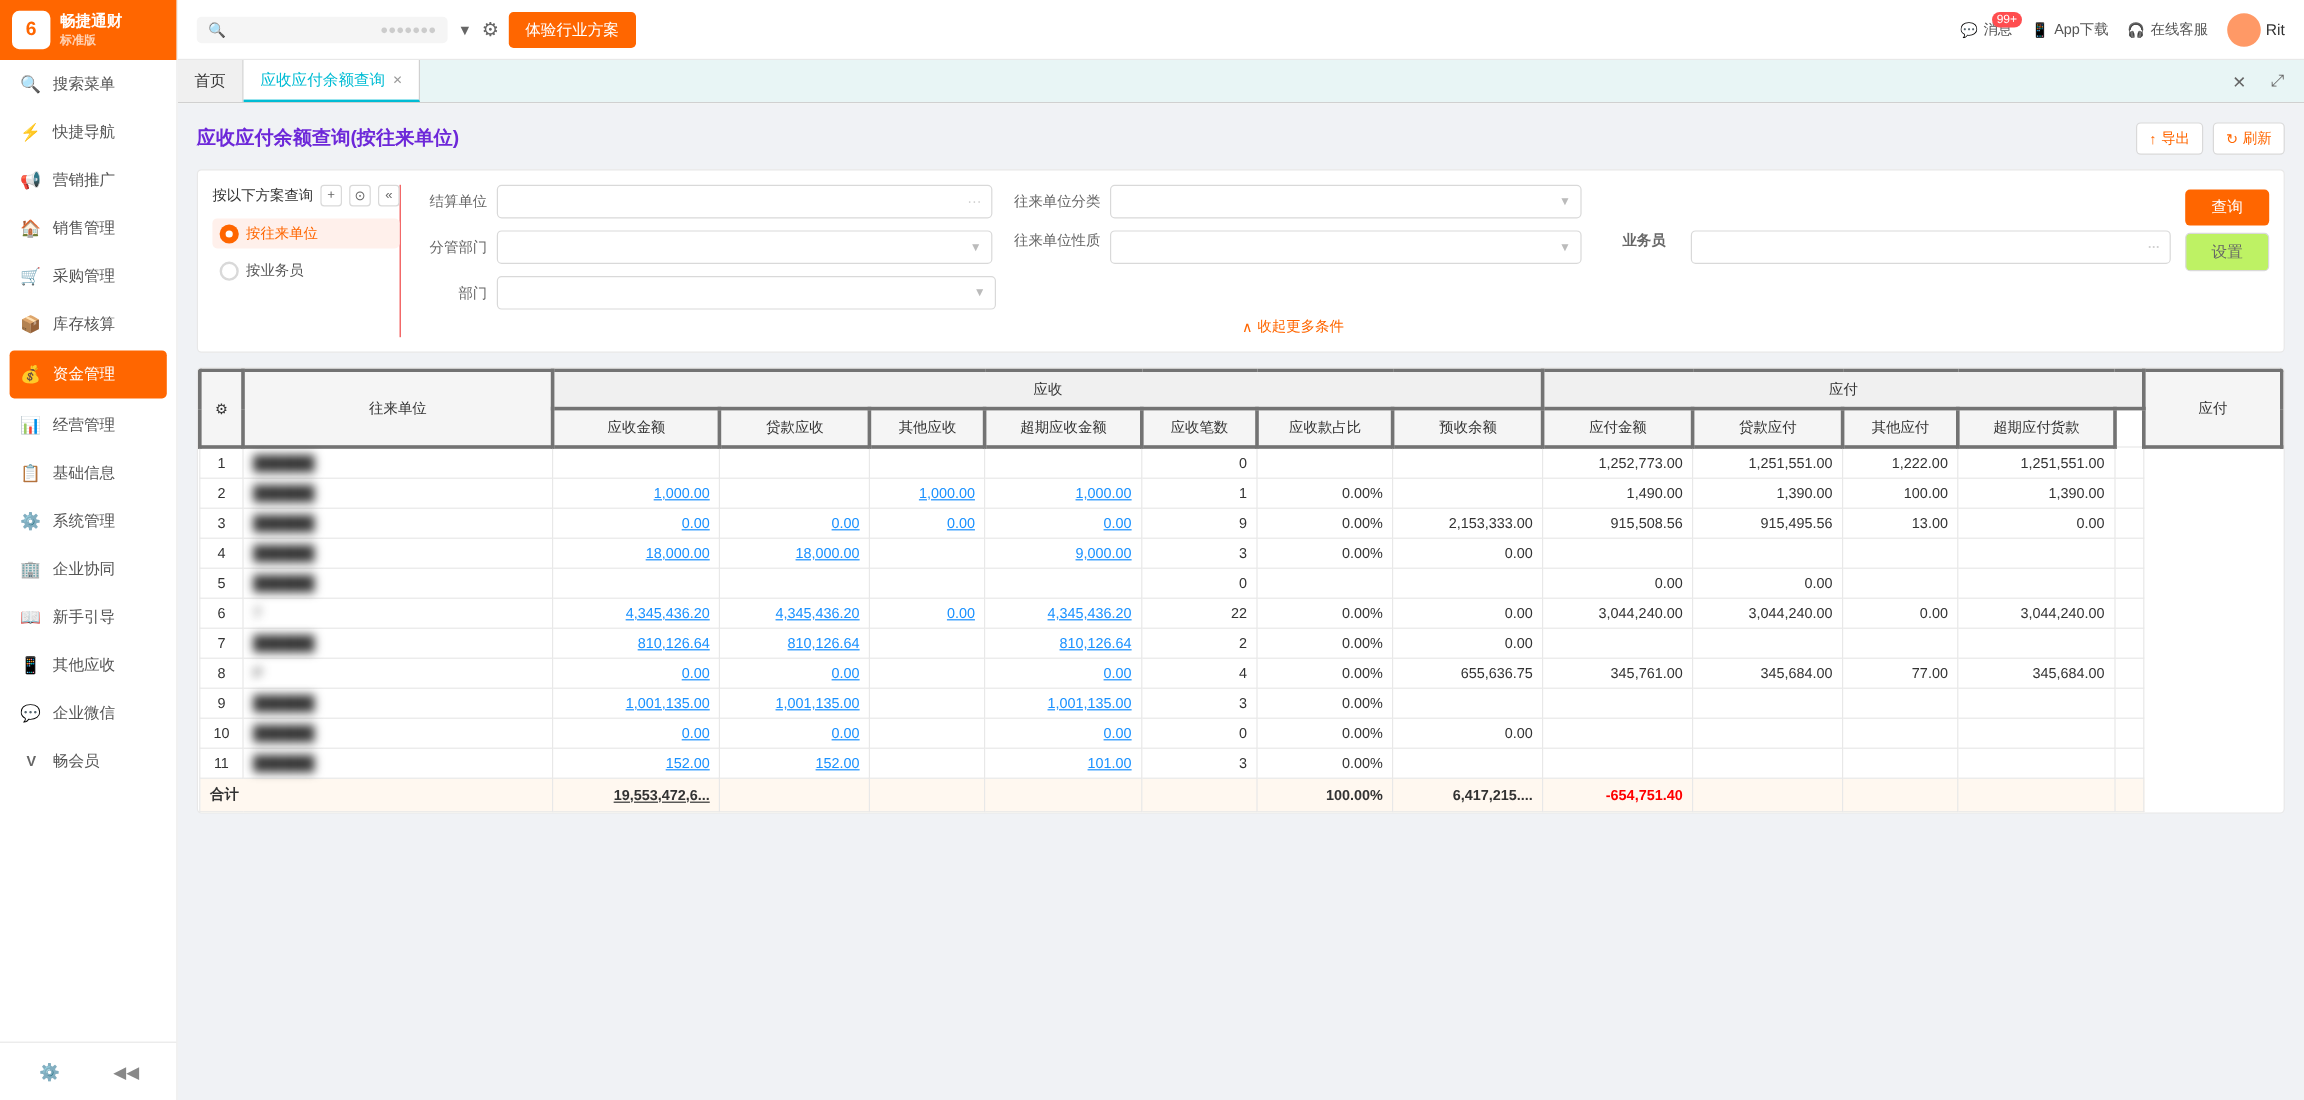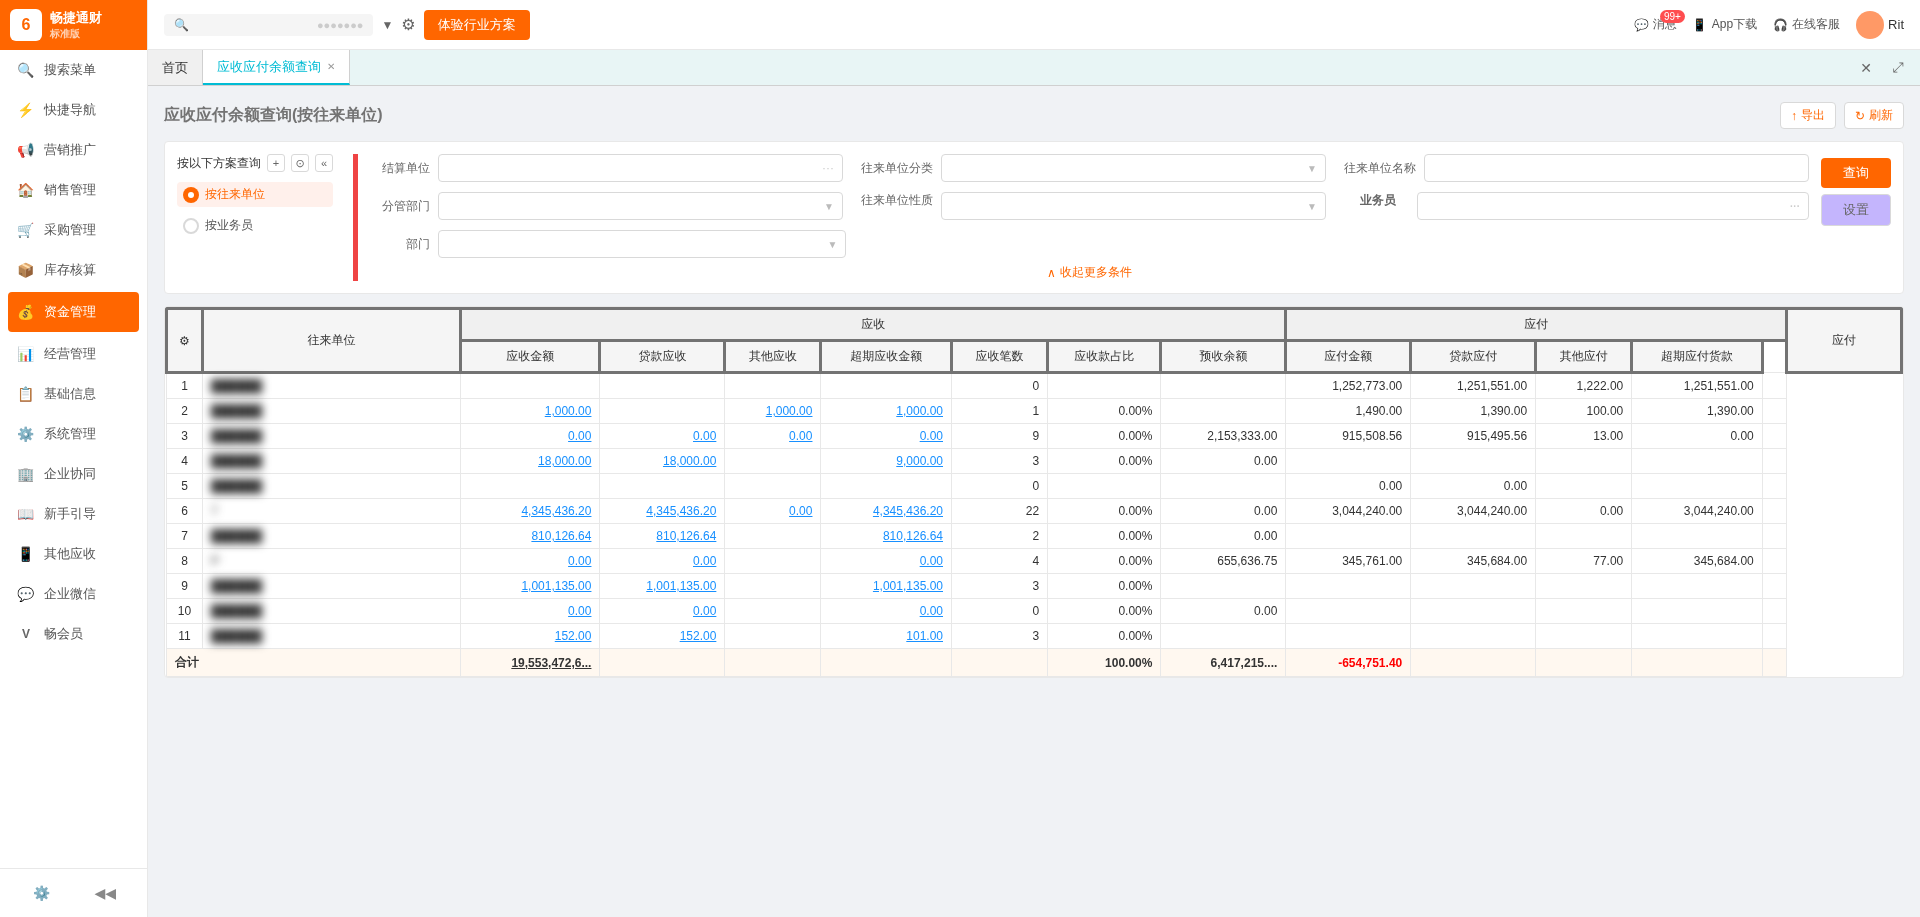--- a/index.html
+++ b/index.html
@@ -39,21 +39,21 @@
     .tab.active { background: #fff; color: #00bcd4; border-bottom: 2px solid #00bcd4; }
     .tab .close-btn { margin-left: 6px; color: #999; font-size: 10px; cursor: pointer; }
     .tabbar-right { margin-left: auto; display: flex; align-items: center; padding-right: 10px; gap: 8px; }
     .tabbar-btn { width: 24px; height: 24px; display: flex; align-items: center; justify-content: center; cursor: pointer; color: #666; font-size: 14px; }
 
     
     .main-content { margin-left: 148px; margin-top: 86px; padding: 16px; background: #f0f2f5; min-height: 831px; }
 
     
     .page-header { display: flex; align-items: center; justify-content: space-between; margin-bottom: 12px; }
-    .page-title { font-size: 16px; font-weight: bold; color: #737373; }
+    .page-title { font-size: 16px; font-weight: bold; color: #6d28d9; }
     .page-actions { display: flex; gap: 8px; }
     .btn-export { display: flex; align-items: center; gap: 4px; background: #fff; border: 1px solid #d9d9d9; color: #ff6600; padding: 4px 10px; border-radius: 4px; cursor: pointer; font-size: 12px; }
     .btn-refresh { display: flex; align-items: center; gap: 4px; background: #fff; border: 1px solid #d9d9d9; color: #ff6600; padding: 4px 10px; border-radius: 4px; cursor: pointer; font-size: 12px; }
     .data-table { width: 100%; border-collapse: collapse; font-size: 12px; }
     .data-table th { background: #f5f5f5; border: 3px solid #737373; padding: 6px 8px; text-align: center; color: #333; font-weight: normal; white-space: nowrap; }
     .data-table th.group { background: #f0f0f0; }
     .data-table td { border: 1px solid #e8e8e8; padding: 5px 8px; text-align: right; white-space: nowrap; color: #333; }
     .data-table td.left { text-align: left; }
     .data-table td.center { text-align: center; }
     .data-table .link { color: #1890ff; text-decoration: underline; cursor: pointer; }
@@ -201,21 +201,21 @@
       </button>
       <button class="btn-refresh">
         <span>↻</span>
         <span>刷新</span>
       </button>
     </div>
   </div>
 
   <div style="display:flex;gap:12px;background:#fff;border:1px solid #e8e8e8;border-radius:4px;padding:12px;margin-bottom:12px;">
 
-    <div style="min-width:140px;border-right:5px solid #ef4444;padding-right:20px;">
+    <div style="min-width:140px;border-right:1px solid #ef4444;padding-right:0;">
       <div style="display:flex;align-items:center;gap:6px;margin-bottom:10px;">
         <span style="font-size:12px;color:#333;">按以下方案查询</span>
         <div style="width:18px;height:18px;border:1px solid #d9d9d9;border-radius:3px;display:flex;align-items:center;justify-content:center;cursor:pointer;font-size:11px;color:#666;">+</div>
         <div style="width:18px;height:18px;border:1px solid #d9d9d9;border-radius:3px;display:flex;align-items:center;justify-content:center;cursor:pointer;font-size:11px;color:#666;">⊙</div>
         <div style="width:18px;height:18px;border:1px solid #d9d9d9;border-radius:3px;display:flex;align-items:center;justify-content:center;cursor:pointer;font-size:11px;color:#666;">«</div>
       </div>
       <div style="display:flex;flex-direction:column;gap:6px;">
         <div style="display:flex;align-items:center;gap:6px;padding:4px 6px;background:#fff0eb;border-radius:4px;cursor:pointer;">
           <div style="width:16px;height:16px;background:#ff6600;border-radius:50%;display:flex;align-items:center;justify-content:center;">
             <div style="width:6px;height:6px;background:#fff;border-radius:50%;"></div>
@@ -238,25 +238,20 @@
             <div style="flex:1;border:1px solid #d9d9d9;border-radius:4px;height:28px;display:flex;align-items:center;padding:0 8px;font-size:12px;cursor:pointer;background:#fff;">
               <span style="color:#ccc;margin-left:auto;">···</span>
             </div>
           </div>
           <div style="display:flex;align-items:center;gap:8px;">
             <label style="font-size:12px;color:#666;min-width:80px;text-align:right;">往来单位分类</label>
             <div style="flex:1;border:1px solid #d9d9d9;border-radius:4px;height:28px;display:flex;align-items:center;padding:0 8px;font-size:12px;cursor:pointer;background:#fff;">
               <span style="color:#bbb;margin-left:auto;font-size:10px;">▼</span>
             </div>
           </div>
-          <div style="display:flex;align-items:center;gap:8px;">
-            <label style="font-size:12px;color:#666;min-width:80px;text-align:right;">往来单位名称</label>
-            <div style="flex:1;border:1px solid #d9d9d9;border-radius:4px;height:28px;display:flex;align-items:center;padding:0 8px;font-size:12px;cursor:pointer;background:#fff;">
-            </div>
-          </div>
         </div>
 
         <div style="display:grid;grid-template-columns:1fr 1fr 1fr;gap:10px;margin-bottom:10px;">
           <div style="display:flex;align-items:center;gap:8px;">
             <label style="font-size:12px;color:#666;min-width:60px;text-align:right;">分管部门</label>
             <div style="flex:1;border:1px solid #d9d9d9;border-radius:4px;height:28px;display:flex;align-items:center;padding:0 8px;font-size:12px;cursor:pointer;background:#fff;">
               <span style="color:#bbb;margin-left:auto;font-size:10px;">▼</span>
             </div>
           </div>
           <div style="display:flex;align-items:flex-start;gap:8px;">
@@ -283,21 +278,21 @@
         </div>
 
         <div style="display:flex;align-items:center;justify-content:center;gap:4px;color:#ff6600;font-size:12px;cursor:pointer;">
           <span>∧</span>
           <span>收起更多条件</span>
         </div>
       </div>
 
       <div style="display:flex;flex-direction:column;gap:6px;min-width:70px;padding-top:4px;">
         <button style="background:#ff6600;color:#fff;border:none;border-radius:4px;padding:6px 16px;font-size:13px;cursor:pointer;white-space:nowrap;">查询</button>
-        <button style="background:#c4b5fd;color:#666;border:1px solid #d9d9d9;border-radius:4px;padding:6px 16px;font-size:13px;cursor:pointer;white-space:nowrap;">设置</button>
+        <button style="background:#bef264;color:#666;border:1px solid #d9d9d9;border-radius:4px;padding:6px 16px;font-size:13px;cursor:pointer;white-space:nowrap;">设置</button>
       </div>
     </div>
   </div>
 
   <div style="background:#fff;border:1px solid #e8e8e8;border-radius:4px;overflow:hidden;position:relative;">
     <div style="overflow-x:auto;">
       <table class="data-table">
         <thead>
           <tr>
             <th rowspan="2" style="width:36px;">

